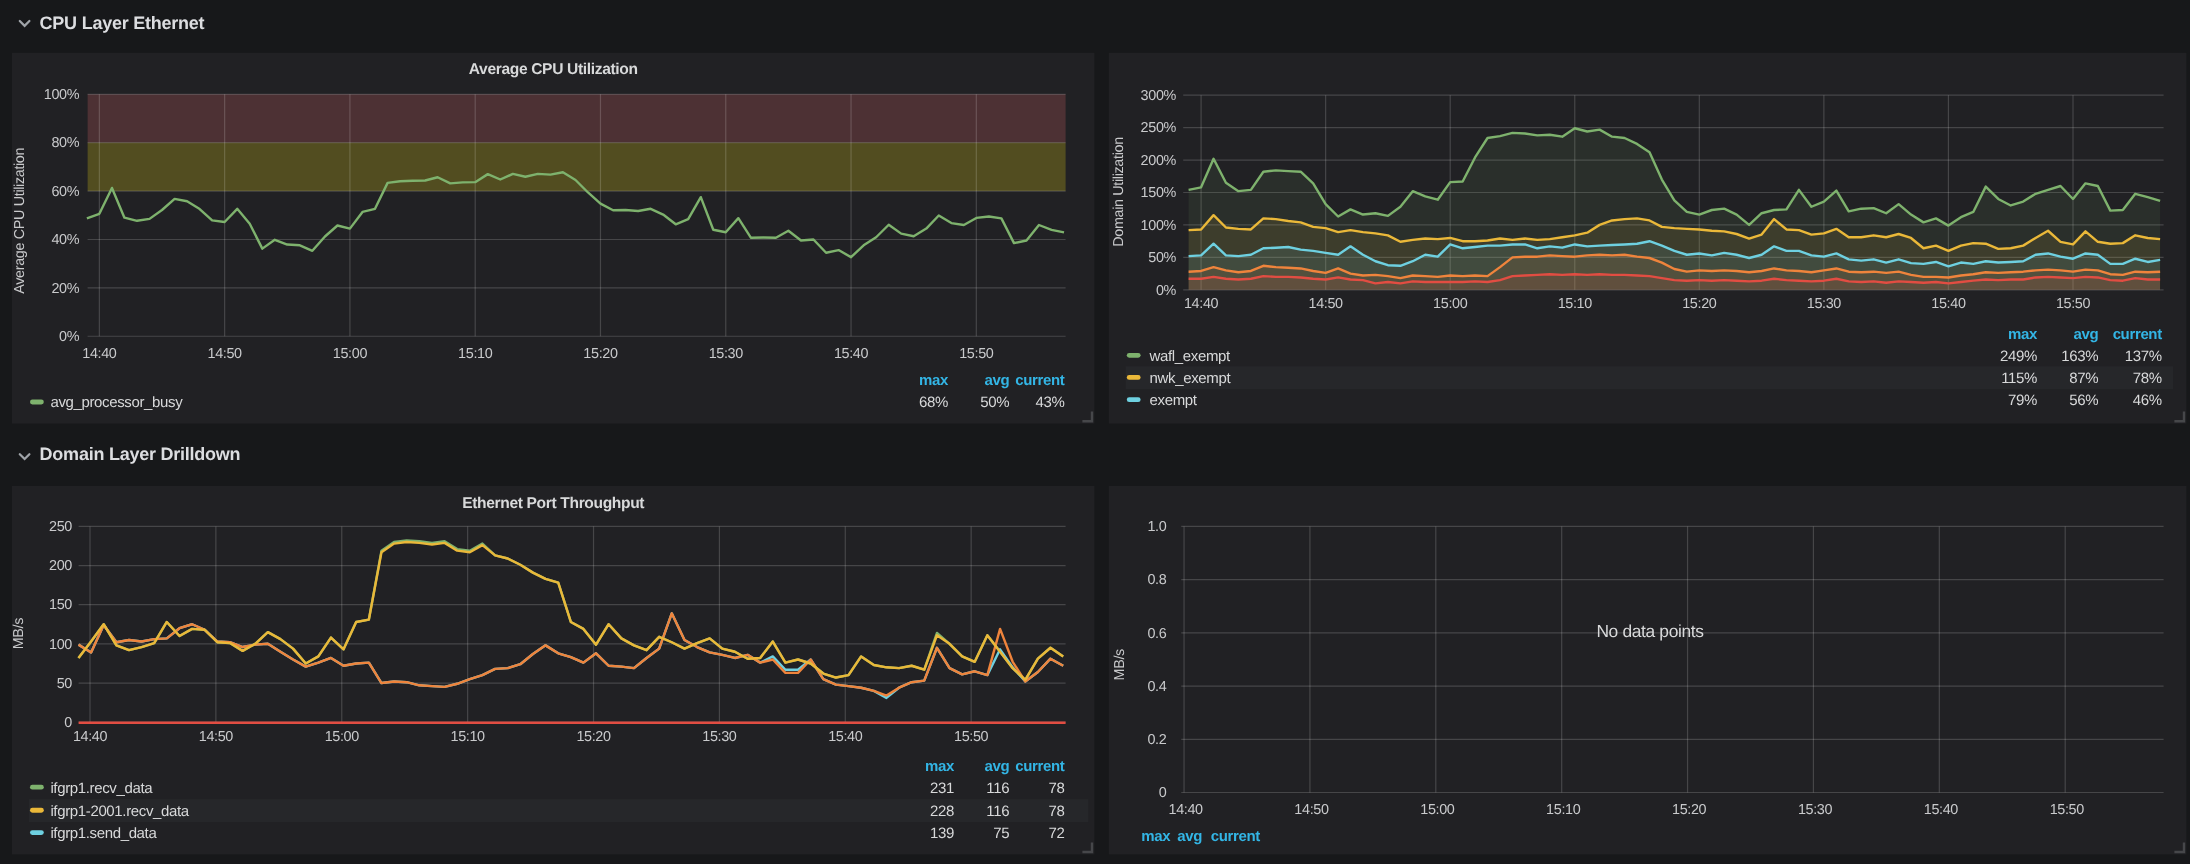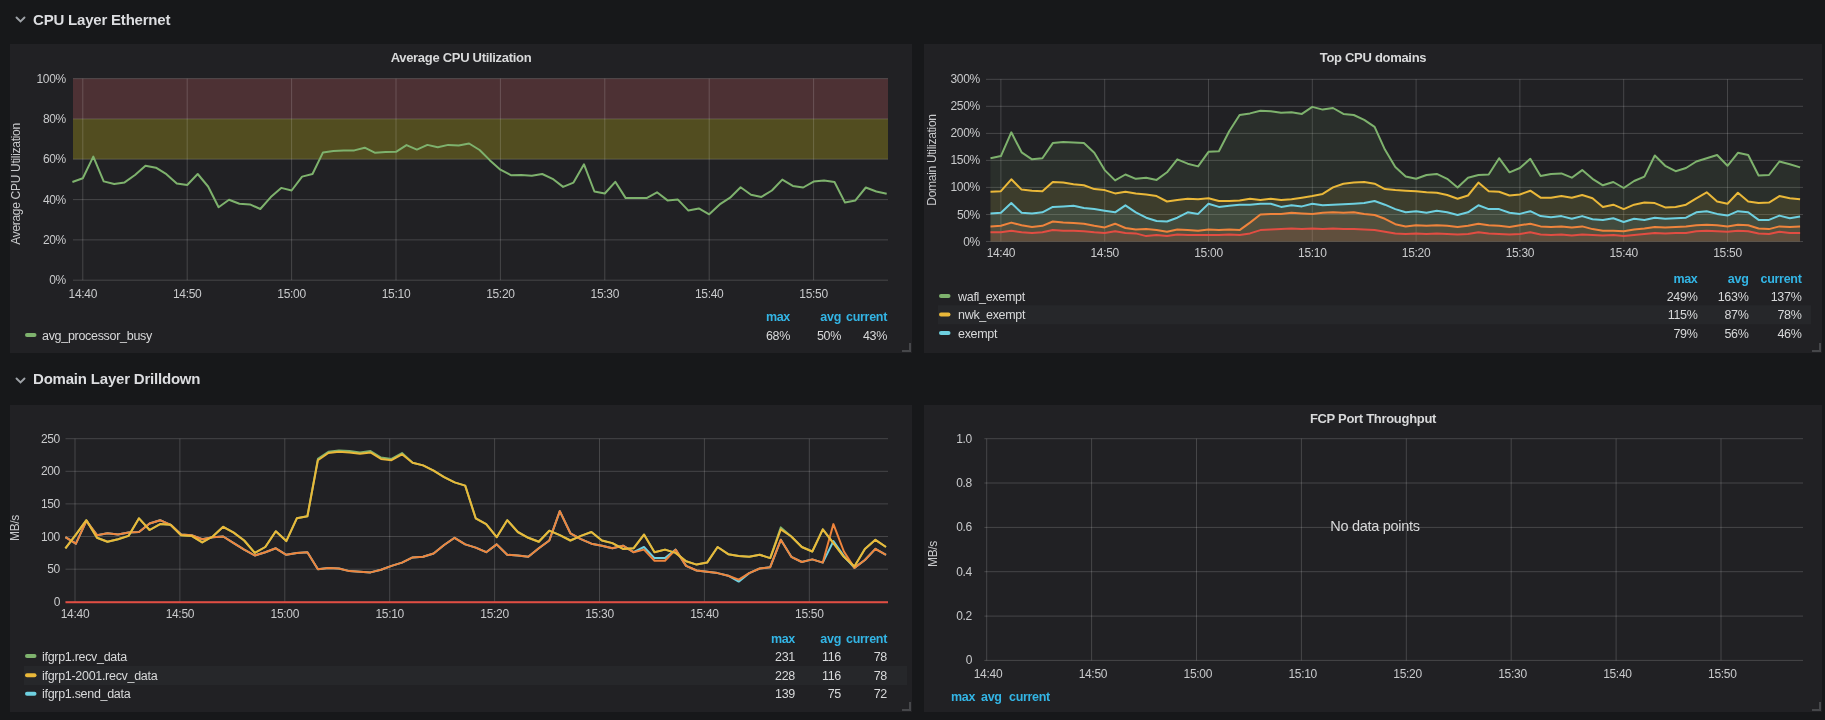--- a/index.html
+++ b/index.html
@@ -52,21 +52,20 @@
       <text x="877" y="276.5" font-size="12.5" font-weight="bold" fill="#33b5e5" text-anchor="end">current</text>
       <rect x="15" y="289" width="11.5" height="4" rx="2" fill="#7EB26D"></rect>
       <text x="32" y="295.5" font-size="12.5" fill="#d8d9da">avg_processor_busy</text>
       <text x="780" y="295.5" font-size="12.5" fill="#d8d9da" text-anchor="end">68%</text>
       <text x="831" y="295.5" font-size="12.5" fill="#d8d9da" text-anchor="end">50%</text>
       <text x="877" y="295.5" font-size="12.5" fill="#d8d9da" text-anchor="end">43%</text>
       <path d="M892 307 L900 307 L900 299" stroke="#46474a" stroke-width="2" fill="none"></path>
     </svg>
   </div>
 <div class="panel" style="left:924px;top:44px;width:898px;height:309px">
-    <div class="ptitle">Top CPU domains</div>
     <svg width="898" height="309">
       <line x1="62" y1="197.5" x2="879" y2="197.5" stroke="rgba(255,255,255,0.17)" stroke-width="1"></line>
       <line x1="62" y1="170.5" x2="879" y2="170.5" stroke="rgba(255,255,255,0.17)" stroke-width="1"></line>
       <line x1="62" y1="143.4" x2="879" y2="143.4" stroke="rgba(255,255,255,0.17)" stroke-width="1"></line>
       <line x1="62" y1="116.4" x2="879" y2="116.4" stroke="rgba(255,255,255,0.17)" stroke-width="1"></line>
       <line x1="62" y1="89.4" x2="879" y2="89.4" stroke="rgba(255,255,255,0.17)" stroke-width="1"></line>
       <line x1="62" y1="62.3" x2="879" y2="62.3" stroke="rgba(255,255,255,0.17)" stroke-width="1"></line>
       <line x1="62" y1="35.3" x2="879" y2="35.3" stroke="rgba(255,255,255,0.17)" stroke-width="1"></line>
       <line x1="76.9" y1="35.3" x2="76.9" y2="197.5" stroke="rgba(255,255,255,0.17)" stroke-width="1"></line>
       <line x1="180.7" y1="35.3" x2="180.7" y2="197.5" stroke="rgba(255,255,255,0.17)" stroke-width="1"></line>
@@ -118,20 +117,21 @@
       <text x="877.5" y="275.0" font-size="12.5" fill="#d8d9da" text-anchor="end">78%</text>
       <rect x="15" y="287.1" width="11.5" height="4" rx="2" fill="#6ED0E0"></rect>
       <text x="34" y="293.6" font-size="12.5" fill="#d8d9da">exempt</text>
       <text x="773.5" y="293.6" font-size="12.5" fill="#d8d9da" text-anchor="end">79%</text>
       <text x="824.5" y="293.6" font-size="12.5" fill="#d8d9da" text-anchor="end">56%</text>
       <text x="877.5" y="293.6" font-size="12.5" fill="#d8d9da" text-anchor="end">46%</text>
       <path d="M888 307 L896 307 L896 299" stroke="#46474a" stroke-width="2" fill="none"></path>
     </svg>
   </div>
 <div class="panel" style="left:10px;top:405px;width:902px;height:307px">
+    <div class="ptitle">Ethernet Port Throughput</div>
     <svg width="902" height="307">
       <line x1="55.5" y1="196.8" x2="878" y2="196.8" stroke="rgba(255,255,255,0.17)" stroke-width="1"></line>
       <line x1="55.5" y1="164.2" x2="878" y2="164.2" stroke="rgba(255,255,255,0.17)" stroke-width="1"></line>
       <line x1="55.5" y1="131.5" x2="878" y2="131.5" stroke="rgba(255,255,255,0.17)" stroke-width="1"></line>
       <line x1="55.5" y1="98.9" x2="878" y2="98.9" stroke="rgba(255,255,255,0.17)" stroke-width="1"></line>
       <line x1="55.5" y1="66.3" x2="878" y2="66.3" stroke="rgba(255,255,255,0.17)" stroke-width="1"></line>
       <line x1="55.5" y1="33.7" x2="878" y2="33.7" stroke="rgba(255,255,255,0.17)" stroke-width="1"></line>
       <line x1="65.0" y1="33.7" x2="65.0" y2="196.8" stroke="rgba(255,255,255,0.17)" stroke-width="1"></line>
       <line x1="169.9" y1="33.7" x2="169.9" y2="196.8" stroke="rgba(255,255,255,0.17)" stroke-width="1"></line>
       <line x1="274.8" y1="33.7" x2="274.8" y2="196.8" stroke="rgba(255,255,255,0.17)" stroke-width="1"></line>
@@ -176,21 +176,20 @@
       <text x="877" y="274.7" font-size="12.5" fill="#d8d9da" text-anchor="end">78</text>
       <rect x="15" y="286.8" width="11.5" height="4" rx="2" fill="#6ED0E0"></rect>
       <text x="32" y="293.3" font-size="12.5" fill="#d8d9da">ifgrp1.send_data</text>
       <text x="785" y="293.3" font-size="12.5" fill="#d8d9da" text-anchor="end">139</text>
       <text x="831" y="293.3" font-size="12.5" fill="#d8d9da" text-anchor="end">75</text>
       <text x="877" y="293.3" font-size="12.5" fill="#d8d9da" text-anchor="end">72</text>
       <path d="M892 305 L900 305 L900 297" stroke="#46474a" stroke-width="2" fill="none"></path>
     </svg>
   </div>
 <div class="panel" style="left:924px;top:405px;width:898px;height:307px">
-    <div class="ptitle">FCP Port Throughput</div>
     <svg width="898" height="307">
       <line x1="60.4" y1="255.4" x2="879" y2="255.4" stroke="rgba(255,255,255,0.17)" stroke-width="1"></line>
       <line x1="60.4" y1="211.1" x2="879" y2="211.1" stroke="rgba(255,255,255,0.17)" stroke-width="1"></line>
       <line x1="60.4" y1="166.7" x2="879" y2="166.7" stroke="rgba(255,255,255,0.17)" stroke-width="1"></line>
       <line x1="60.4" y1="122.4" x2="879" y2="122.4" stroke="rgba(255,255,255,0.17)" stroke-width="1"></line>
       <line x1="60.4" y1="78.0" x2="879" y2="78.0" stroke="rgba(255,255,255,0.17)" stroke-width="1"></line>
       <line x1="60.4" y1="33.7" x2="879" y2="33.7" stroke="rgba(255,255,255,0.17)" stroke-width="1"></line>
       <line x1="62.7" y1="33.7" x2="62.7" y2="255.4" stroke="rgba(255,255,255,0.17)" stroke-width="1"></line>
       <line x1="167.6" y1="33.7" x2="167.6" y2="255.4" stroke="rgba(255,255,255,0.17)" stroke-width="1"></line>
       <line x1="272.5" y1="33.7" x2="272.5" y2="255.4" stroke="rgba(255,255,255,0.17)" stroke-width="1"></line>

